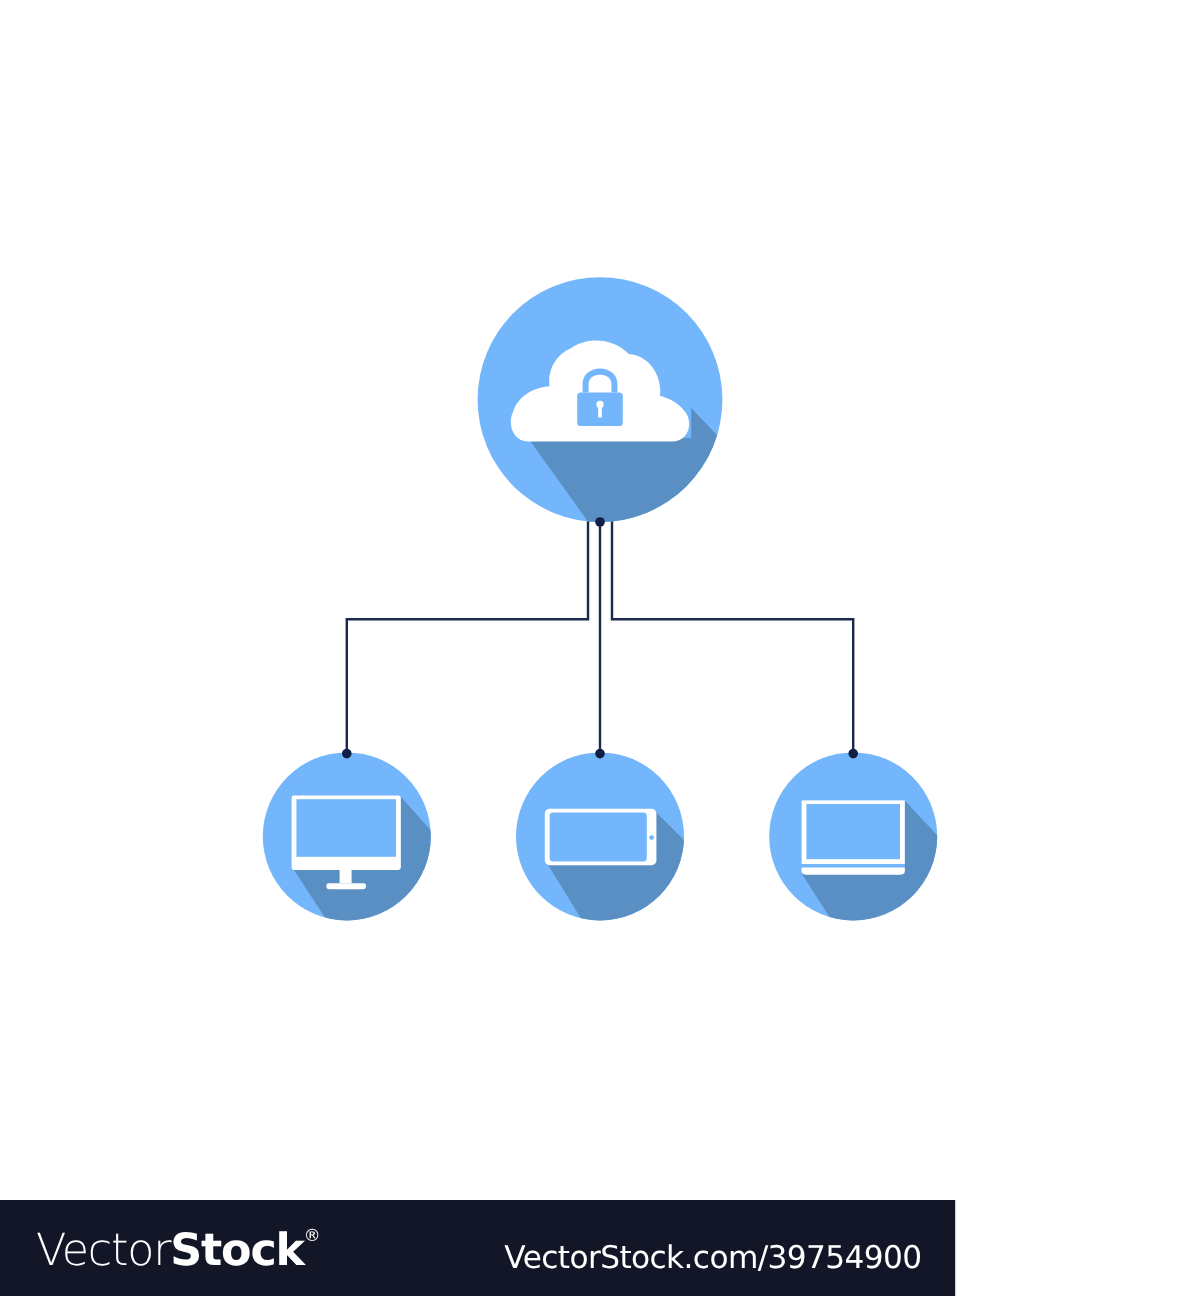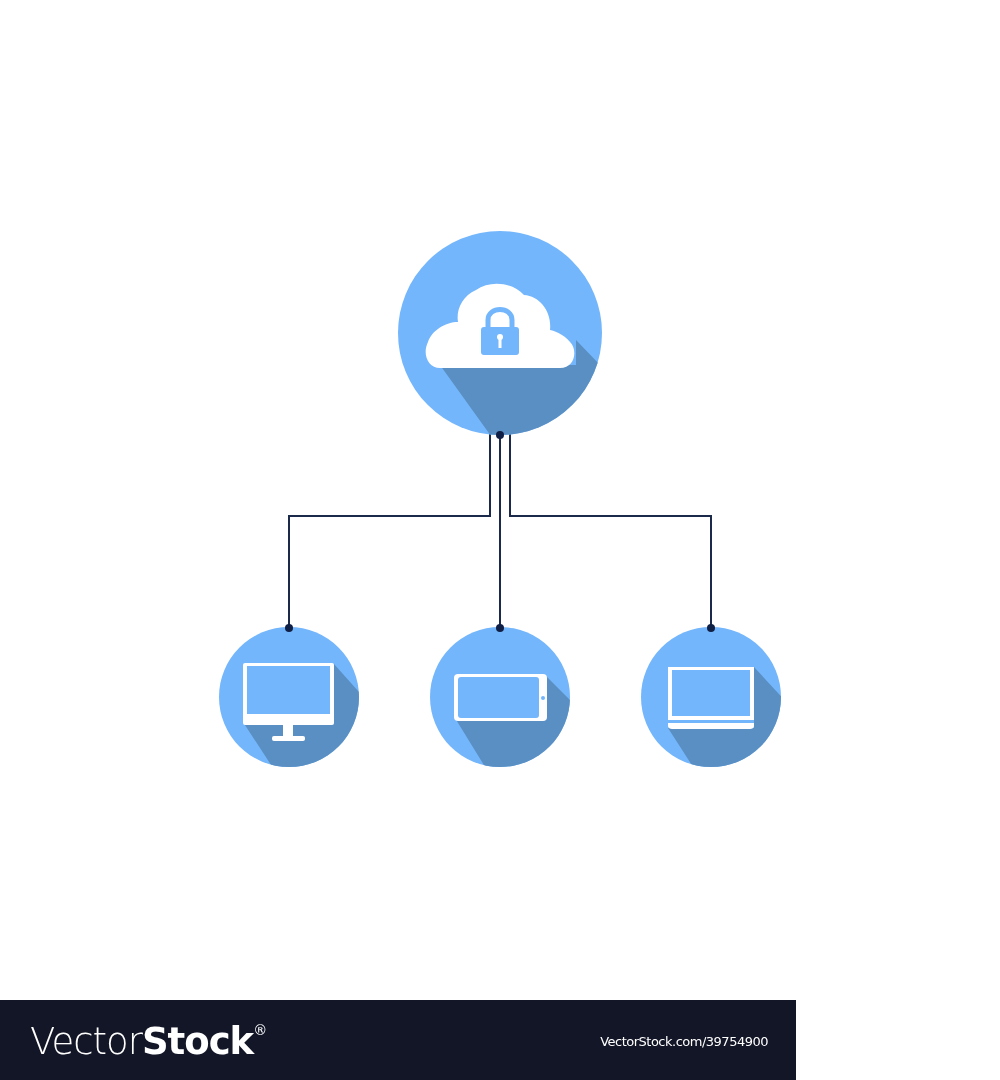--- a/index.html
+++ b/index.html
@@ -14,21 +14,21 @@
       background: #131627; color: #ffffff;
     }
     .brand {
       position: absolute; left: 30px; top: 20px; font-size: 37px;
       letter-spacing: -1px; font-family: "DejaVu Sans", sans-serif;
     }
     .brand .light { font-weight: 300; }
     .brand .bold { font-weight: bold; }
     .brand sup { font-size: 14px; vertical-align: top; position: relative; top: 2px; }
     .url {
-      position: absolute; right: 28px; top: 34px; font-size: 13px;
+      position: absolute; right: 28px; top: 34px; font-size: 26px;
       font-family: "DejaVu Sans", sans-serif; letter-spacing: -0.5px;
     }
   </style>
 </head>
 <body>
 
 <svg id="diagram" viewBox="0 0 1000 1000" xmlns="http://www.w3.org/2000/svg">
   <defs>
     <clipPath id="clipHub">
         <circle cx="500" cy="333" r="102"></circle>

